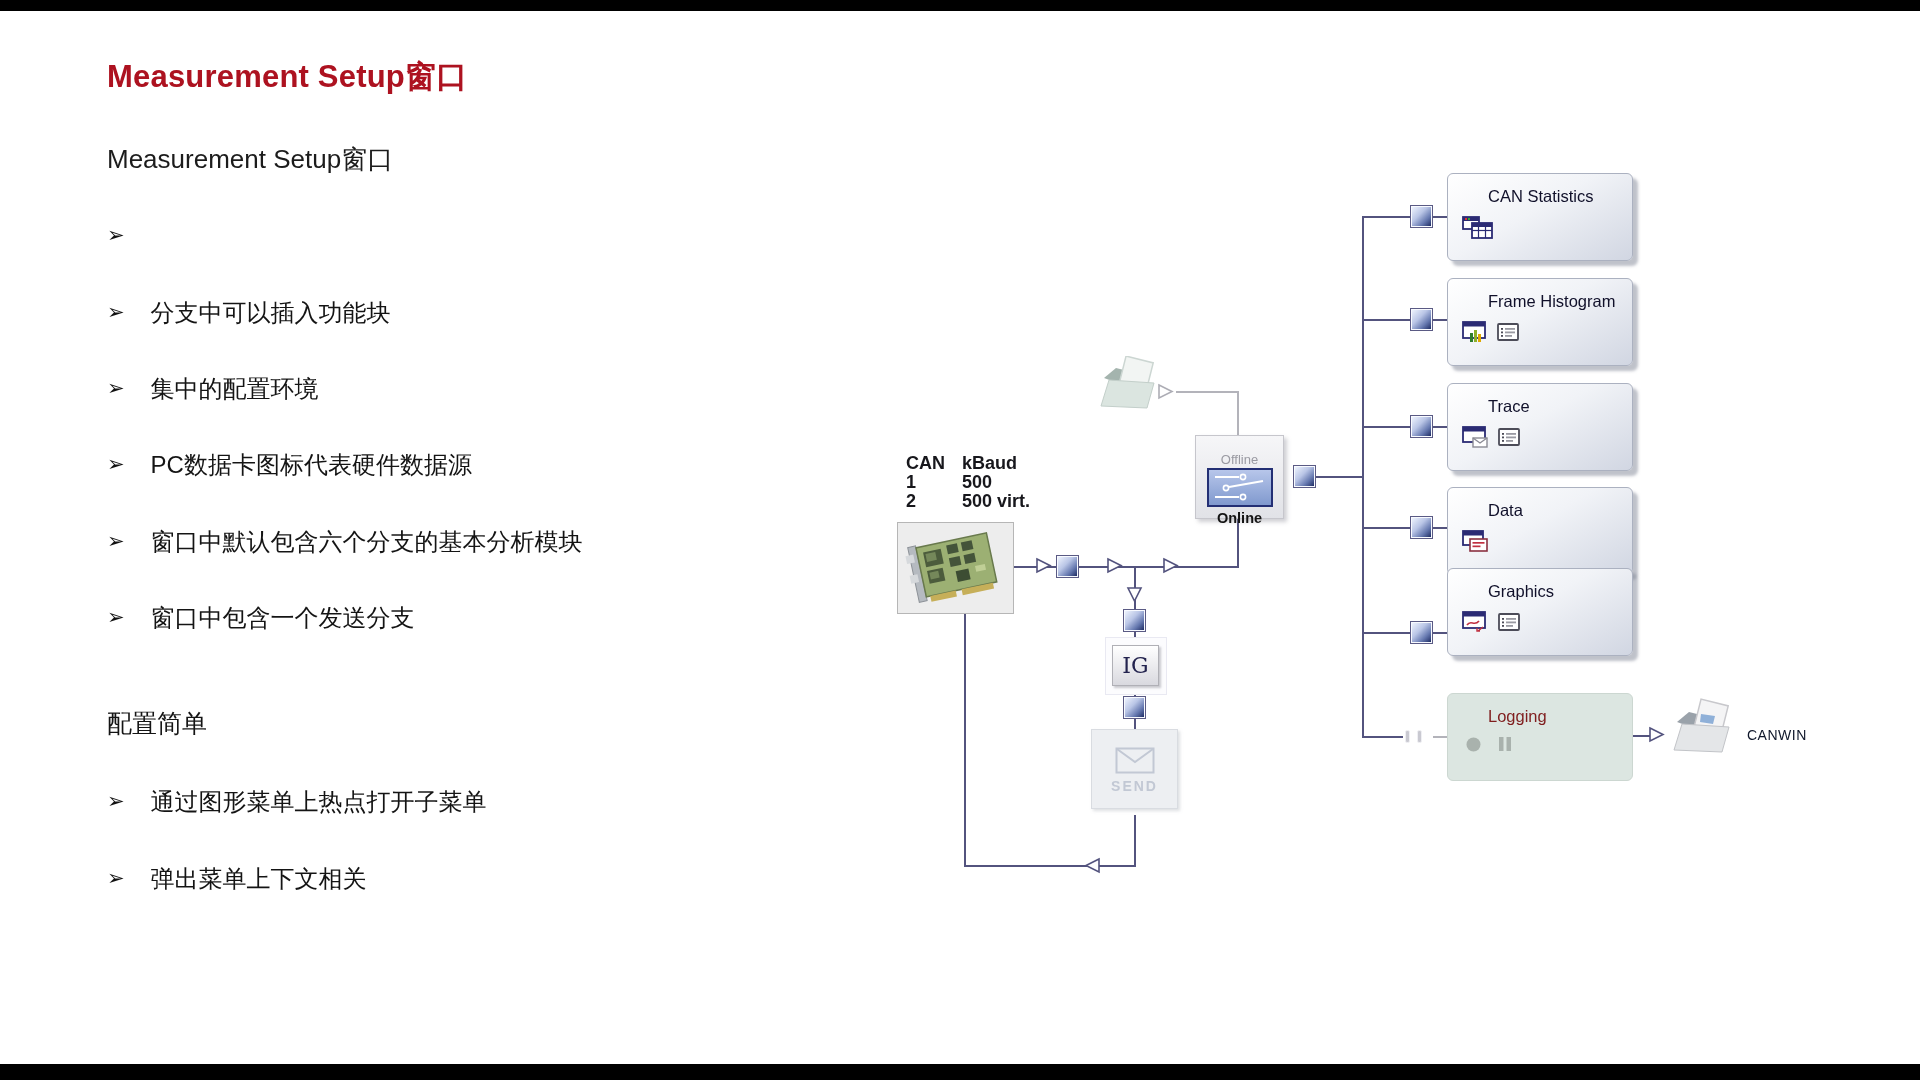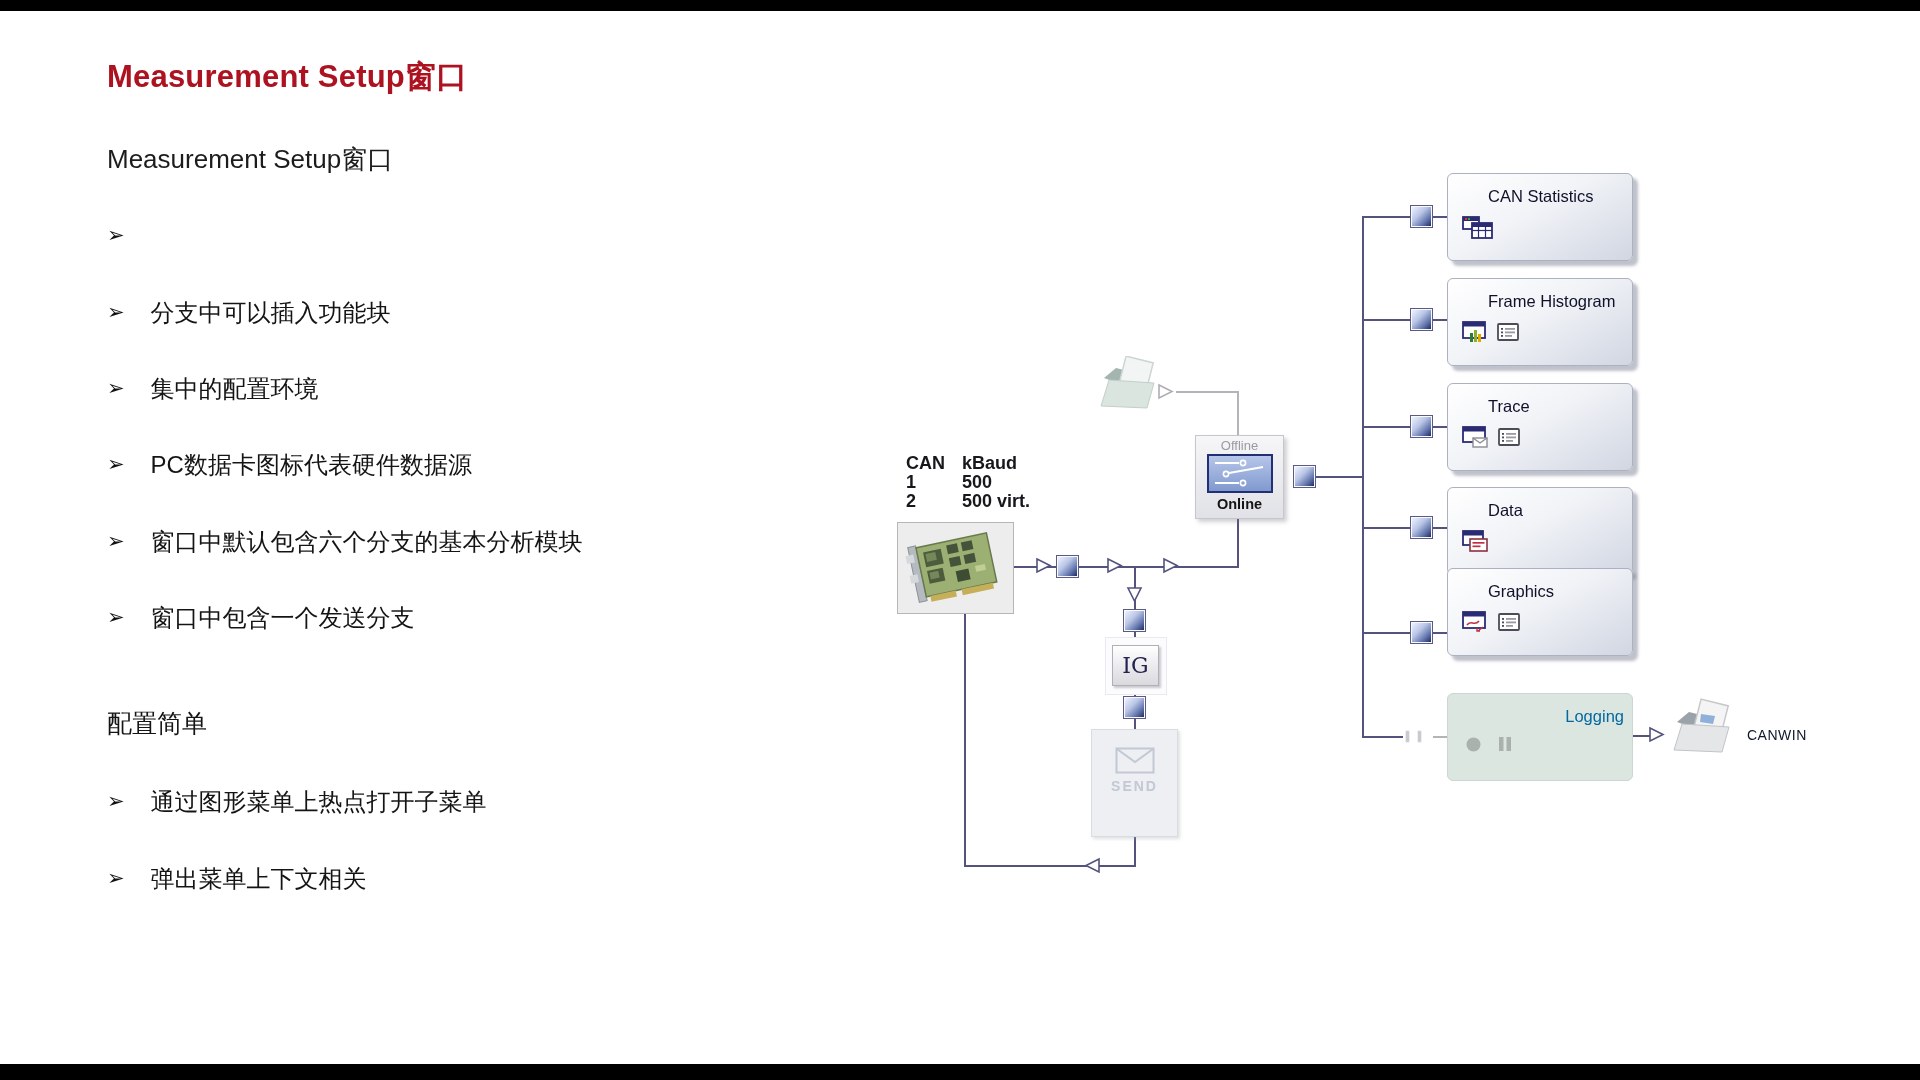--- a/index.html
+++ b/index.html
@@ -26,45 +26,45 @@
            border:1px solid #f8faff; outline:1px solid #5a5a84; }
   .dcbar { position:absolute; width:5px; height:13px; background:#c9c9d1; border:1px solid #efeff3; border-radius:2px; }
 
   
   .branch { position:absolute; left:1447px; width:186px; height:88px; border-radius:6px;
             background:linear-gradient(150deg,#ffffff 0%,#f1f3f7 45%,#d1d6e2 100%);
             border:1px solid #abb1c0; box-shadow:5px 5px 3px rgba(128,134,150,.5); }
   .branch .label { margin:13px 8px 0 40px; font-size:16.5px; color:#10102a; }
   .branch .icons { position:absolute; left:14px; top:42px; display:flex; gap:9px; align-items:center; }
   .branch.disabled { background:#dce6e1; border:1px solid #ccd7d1; box-shadow:none; }
-  .branch.disabled .label { color:#0369a1;text-align:right; }
+  .branch.disabled .label { color:#7f1d1d; }
 
   
   .switch { position:absolute; left:1195px; top:435px; width:89px; height:84px; text-align:center;
             background:linear-gradient(180deg,#f6f6f8,#e1e2e7); border:1px solid #c6c6cc;
             box-shadow:3px 3px 4px rgba(120,120,135,.35); }
-  .switch .off { font-size:13px; color:#9a9aa2; margin-top:2px; }
+  .switch .off { font-size:13px; color:#9a9aa2; margin-top:16px; }
   .switch .panel { width:66px; height:39px; margin:1px auto 0; border:2px solid #232f74;
                    background:linear-gradient(180deg,#b7c6ea,#8099ce); }
   .switch .on { font-size:14.5px; font-weight:600; color:#141414; margin-top:3px; }
 
   
   .hw { position:absolute; left:906px; top:454px; display:grid; grid-template-columns:56px auto;
         font-size:18px; font-weight:600; color:#17171c; line-height:19px; }
   .card-box { position:absolute; left:897px; top:522px; width:117px; height:92px;
               background:#ededed; border:1px solid #b6b6b6; display:flex; align-items:center; justify-content:center; }
 
   
   .ig-outer { position:absolute; left:1105px; top:637px; width:62px; height:58px;
               background:#fcfcfe; border:1px solid #e9e9f2; }
   .ig-btn { position:absolute; left:1112px; top:645px; width:47px; height:41px;
             background:linear-gradient(180deg,#ffffff,#d9d9df); border:1px solid #b0b0b6;
             box-shadow:2px 2px 2px rgba(150,150,160,.5); display:flex; align-items:center; justify-content:center;
             font-family:"DejaVu Serif","Liberation Serif",serif; font-size:22px; color:#23234e; }
-  .send-box { position:absolute; left:1091px; top:729px; width:87px; height:108px;
+  .send-box { position:absolute; left:1091px; top:729px; width:87px; height:80px;
               background:#edeff2; border:1px solid #d9dce1; box-shadow:2px 2px 3px rgba(160,165,175,.35);
               display:flex; flex-direction:column; align-items:center; }
   .send-box .send-label { margin-top:4px; font-size:14px; font-weight:bold; letter-spacing:2px; color:#c2c8d4; }
 
   .canwin-label { position:absolute; left:1747px; top:727px; font-size:14px; color:#0f172a; letter-spacing:.5px; }
 </style>
 </head>
 <body>
 
 <div class="bar" style="top:0;height:11px;"></div>

